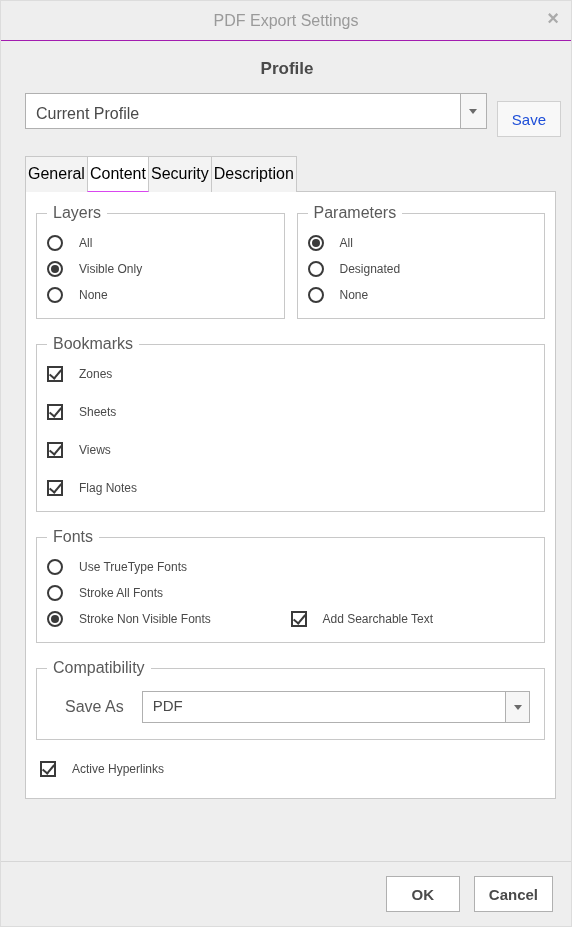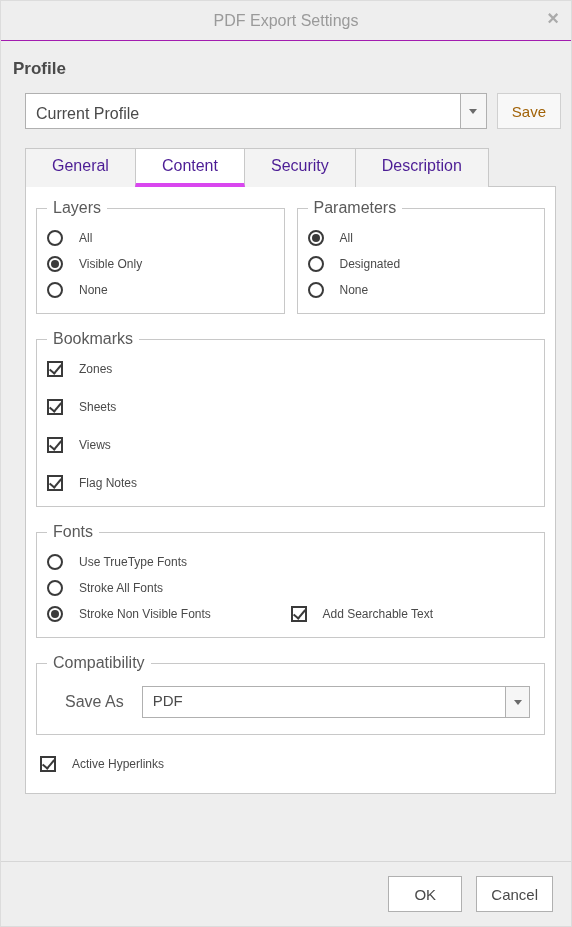--- a/index.html
+++ b/index.html
@@ -43,20 +43,21 @@
   }
   .body {
     padding: 14px 10px 0 10px;
     flex: 1 1 auto;
   }
   .profile-label {
     font-size: 17px;
     font-weight: 600;
     color: #4a4a4a;
     margin: 4px 0 14px 2px;
+    text-align: center;
   }
   .profile-row {
     display: flex;
     gap: 10px;
     margin: 0 0 18px 14px;
   }
   .combo {
     flex: 1 1 auto;
     display: flex;
     border: 1px solid #b0b0b0;
@@ -90,43 +91,44 @@
     border: 1px solid #b0b0b0;
     background: #f8f8f8;
     display: inline-flex;
     align-items: center;
     justify-content: center;
     font-size: 15px;
     color: #4a4a4a;
     cursor: pointer;
   }
   .btn.disabled {
-    color: #a16207;
+    color: #1d4ed8;
     border-color: #d0d0d0;
     cursor: default;
+    margin-top: 8px;
   }
   .tabs-row {
     display: flex;
     margin-left: 14px;
   }
   .tab {
-    padding: 8px 26px;
+    padding: 8px 2px;
     border: 1px solid #c8c8c8;
     border-bottom: none;
     margin-right: -1px;
     font-size: 16px;
-    color: #4c1d95;
+    color: #000000;
     background: #f3f3f3;
     cursor: pointer;
     position: relative;
     top: 1px;
   }
   .tab.active {
     background: #ffffff;
-    border-bottom: 4px solid #d946ef;
+    border-bottom: 1px solid #d946ef;
     z-index: 2;
   }
   .tab-panel {
     margin: 0 5px 0 14px;
     border: 1px solid #c8c8c8;
     background: #ffffff;
     padding: 12px 10px 16px 10px;
   }
   .fs-row {
     display: flex;
@@ -224,20 +226,21 @@
     align-items: center;
     justify-content: center;
   }
   .footer {
     border-top: 1px solid #d6d6d6;
     padding: 14px 18px;
     display: flex;
     justify-content: flex-end;
     gap: 14px;
     background: #eeeeee;
+    font-weight: bold;
   }
   .btn.footer-btn {
     min-width: 74px;
     height: 36px;
     background: #ffffff;
   }
 </style>
 </head>
 <body>
 

